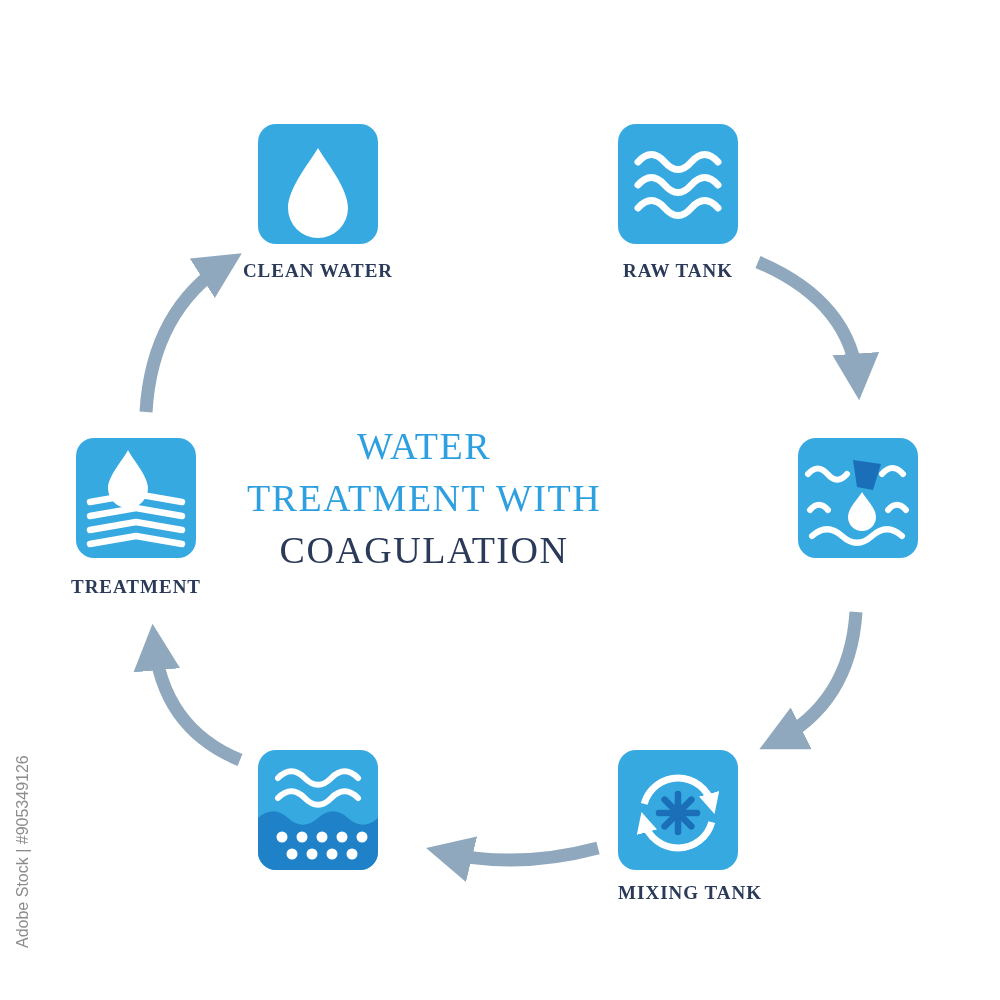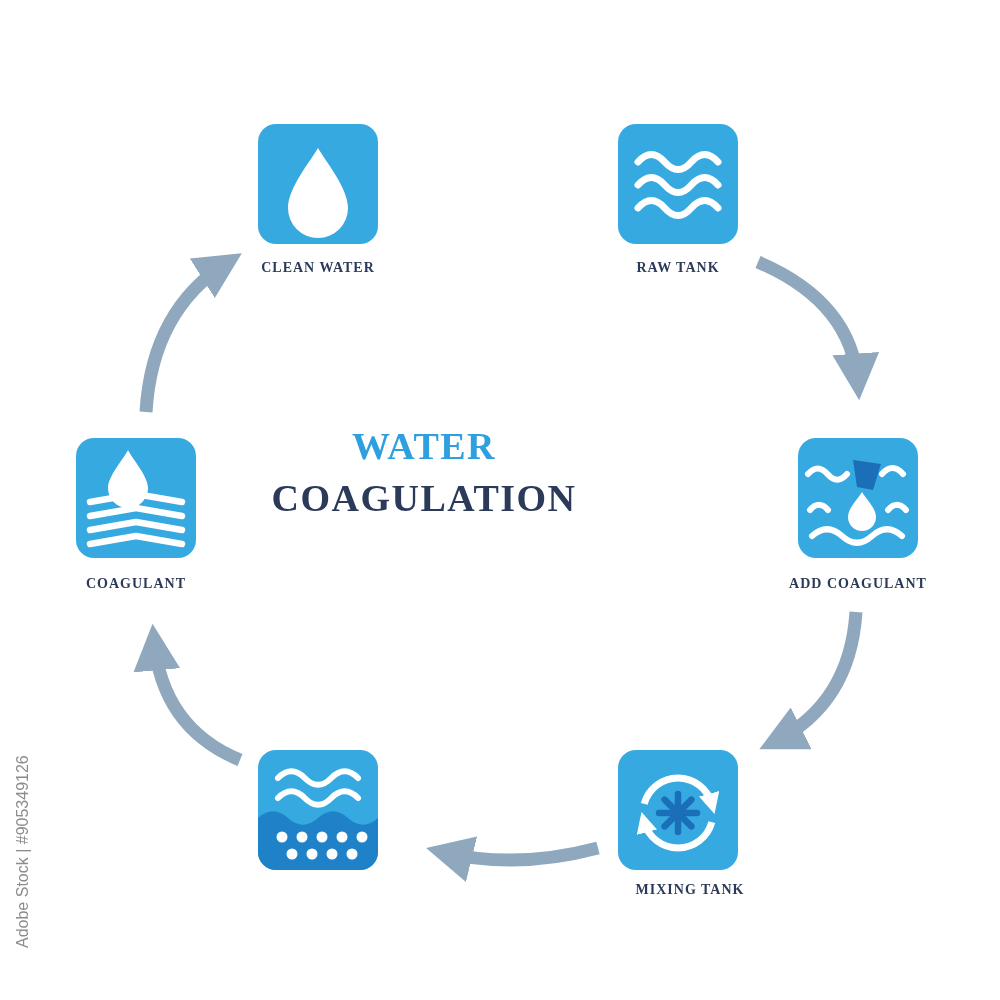--- a/index.html
+++ b/index.html
@@ -13,23 +13,23 @@
   .icon{width:120px;height:120px;border-radius:18px;background:var(--icon-blue,#36A9E1);overflow:hidden;}
   .icon svg{display:block;width:120px;height:120px;}
   .wave{fill:none;stroke:#fff;stroke-width:7;stroke-linecap:round;}
   .wave-thin{fill:none;stroke:#fff;stroke-width:6;stroke-linecap:round;}
   .white-fill{fill:#ffffff;}
   .dark-fill{fill:var(--icon-blue-dark,#1B6FB8);}
   .mid-fill{fill:var(--icon-blue-mid,#1F82C8);}
   .spoke{stroke:var(--icon-blue-dark,#1B6FB8);stroke-width:6.5;stroke-linecap:round;}
   .circ{fill:none;stroke:#fff;stroke-width:7;}
   .layer{fill:none;stroke:#fff;stroke-width:6.5;stroke-linecap:round;stroke-linejoin:round;}
-  .label{position:absolute;transform:translateX(-50%);font-weight:700;font-size:14px;
+  .label{position:absolute;transform:translateX(-50%);font-weight:700;font-size:19px;
          letter-spacing:1px;color:var(--navy,#2A3A58);white-space:nowrap;}
-  .title{position:absolute;left:0;top:420px;width:848px;text-align:center;font-weight:700;
+  .title{position:absolute;left:0;top:420px;width:848px;text-align:center;font-weight:400;
          font-size:38px;letter-spacing:1.5px;line-height:52px;}
   .title .lt{color:var(--title-blue,#2E9FDF);}
   .title .dk{color:var(--navy,#2A3A58);text-align:center;}
   .watermark{position:absolute;left:14px;top:948px;transform:rotate(-90deg);transform-origin:0 0;
              font-family:"Liberation Sans","DejaVu Sans",sans-serif;font-size:16px;
              color:var(--watermark,#8C8C8C);white-space:nowrap;}
 </style>
 </head>
 <body>
 
@@ -74,21 +74,20 @@
         <path class="wave-thin" d="M10 36 c 6.5 -7.5 13 -7.5 19.5 0 c 6.5 7.5 13 7.5 19.5 0"></path>
         <path class="wave-thin" d="M84 36 c 7 -8 14 -8 21 0"></path>
         <polygon class="dark-fill" points="55,22 83,26 75,52 59,49"></polygon>
         <path class="wave-thin" d="M12 72 c 6 -7 12 -7 18 0"></path>
         <path class="wave-thin" d="M90 72 c 6 -7 12 -7 18 0"></path>
         <path class="white-fill" d="M64 54 C60 61 50 70 50 79 a14 14 0 0 0 28 0 C78 70 68 61 64 54 Z"></path>
         <path class="wave-thin" d="M14 98 c 10 -9 20 -9 30 0 c 10 9 20 9 30 0 c 10 -9 20 -9 30 0"></path>
       </svg>
     </div>
   </div>
-  <div class="label" style="left:858px;top:576px">ADD COAGULANT</div>
 
   <div class="node" style="left:618px;top:750px">
     <div class="icon">
       <svg viewBox="0 0 120 120">
         <defs>
           <marker id="ahw" viewBox="0 0 10 10" refX="5" refY="5" markerWidth="3" markerHeight="3" orient="auto">
             <path d="M0 0 L10 5 L0 10 Z" class="arrowhead-white"></path>
           </marker>
         </defs>
         <path class="circ" d="M26.2 53.9 A35 35 0 0 1 93.8 53.9" marker-end="url(#ahw)"></path>
@@ -128,22 +127,23 @@
     <div class="icon">
       <svg viewBox="0 0 120 120">
         <path class="layer" d="M14 64 L60 56 L106 64"></path>
         <path class="layer" d="M14 78 L60 70 L106 78"></path>
         <path class="layer" d="M14 92 L60 84 L106 92"></path>
         <path class="layer" d="M14 106 L60 98 L106 106"></path>
         <path class="white-fill" d="M52 12 C47 22 32 38 32 50 a20 20 0 0 0 40 0 C72 38 57 22 52 12 Z"></path>
       </svg>
     </div>
   </div>
-  <div class="label" style="left:136px;top:576px">COAGULANT</div>
+  <div class="label" style="left:136px;top:576px">TREATMENT</div>
 
   <div class="title">
     <div class="lt">WATER</div>
+    <div class="lt">TREATMENT WITH</div>
     <div class="dk">COAGULATION</div>
   </div>
 
   <div class="watermark">Adobe Stock | #905349126</div>
 
 </div>
 
 </body></html>

